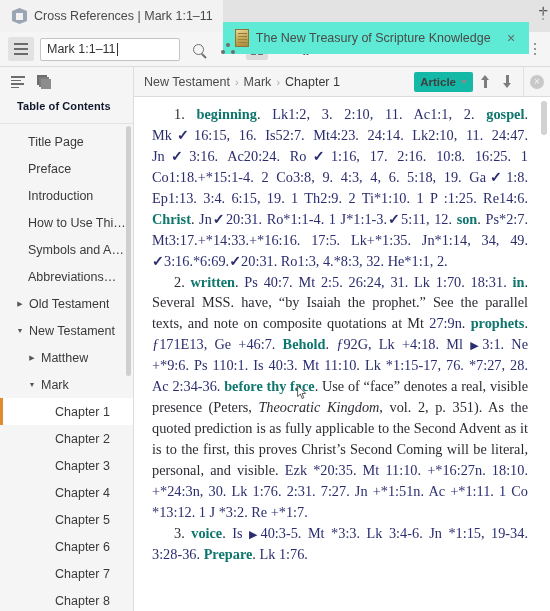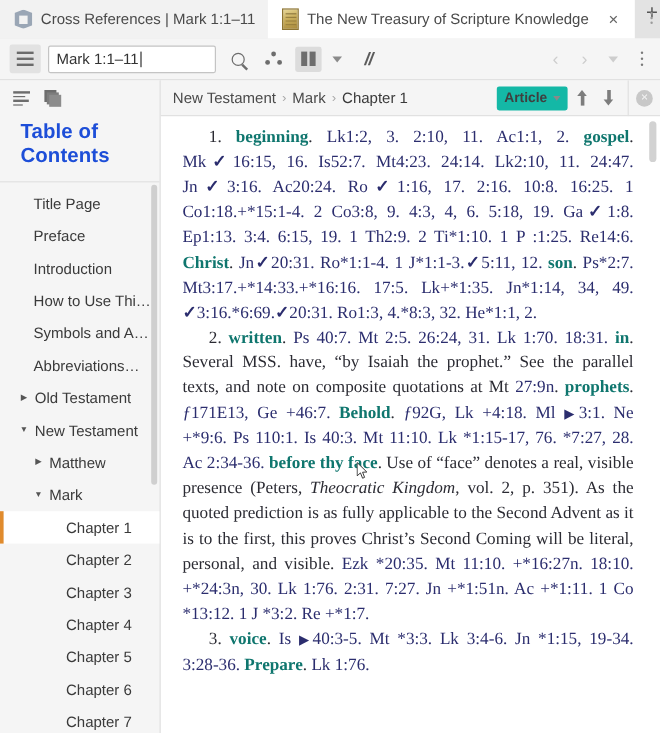--- a/index.html
+++ b/index.html
@@ -22,21 +22,21 @@
     display: flex;
     align-items: center;
     gap: 7px;
     padding: 0 10px 0 12px;
     font-size: 12.5px;
     color: #4a4a4a;
     white-space: nowrap;
     position: relative;
   }
   .tab.inactive { background: #f2f2f2; }
-  .tab.active { background: #ffffff; }
+  .tab.active { background: #5eead4; margin-top: 22px; }
   .tab-icon-shield {
     width: 15px; height: 16px; flex: none;
     background: #9aa6b5;
     clip-path: polygon(50% 0%, 100% 18%, 100% 82%, 50% 100%, 0% 82%, 0% 18%);
     position: relative;
   }
   .tab-icon-shield::after {
     content: ""; position: absolute;
     left: 4px; top: 4.5px; width: 7px; height: 7px;
     background: #f2f2f2;
@@ -166,21 +166,21 @@
   .ico-toc i:nth-child(1) { width: 14px; }
   .ico-toc i:nth-child(2) { width: 10px; }
   .ico-toc i:nth-child(3) { width: 13px; }
   .ico-toc i:nth-child(4) { width: 8px; }
   .ico-stack { width: 15px; height: 14px; position: relative; }
   .ico-stack i { position: absolute; width: 10px; height: 10px; background: #6d6d6d; display: block; }
   .ico-stack i:nth-child(1) { left: 0; top: 0; }
   .ico-stack i:nth-child(2) { left: 2px; top: 2px; background: #7c7c7c;}
   .ico-stack i:nth-child(3) { left: 4px; top: 4px; background: #8c8c8c; }
   .sb-title {
-    font-size: 17px; font-weight: bold; color: #1d4ed8;
+    font-size: 11px; font-weight: bold; color: #0f172a;
     padding: 3px 0 11px 17px;
     border-bottom: 1px solid #e2e2e2;
     letter-spacing: .1px;
   }
   .sb-list { flex: 1; overflow: hidden; padding-top: 4px; position: relative; }
   .sb-item {
     display: flex; align-items: center;
     font-size: 12.5px; color: #3a3a3a;
     height: 27px;
     padding-right: 4px;

